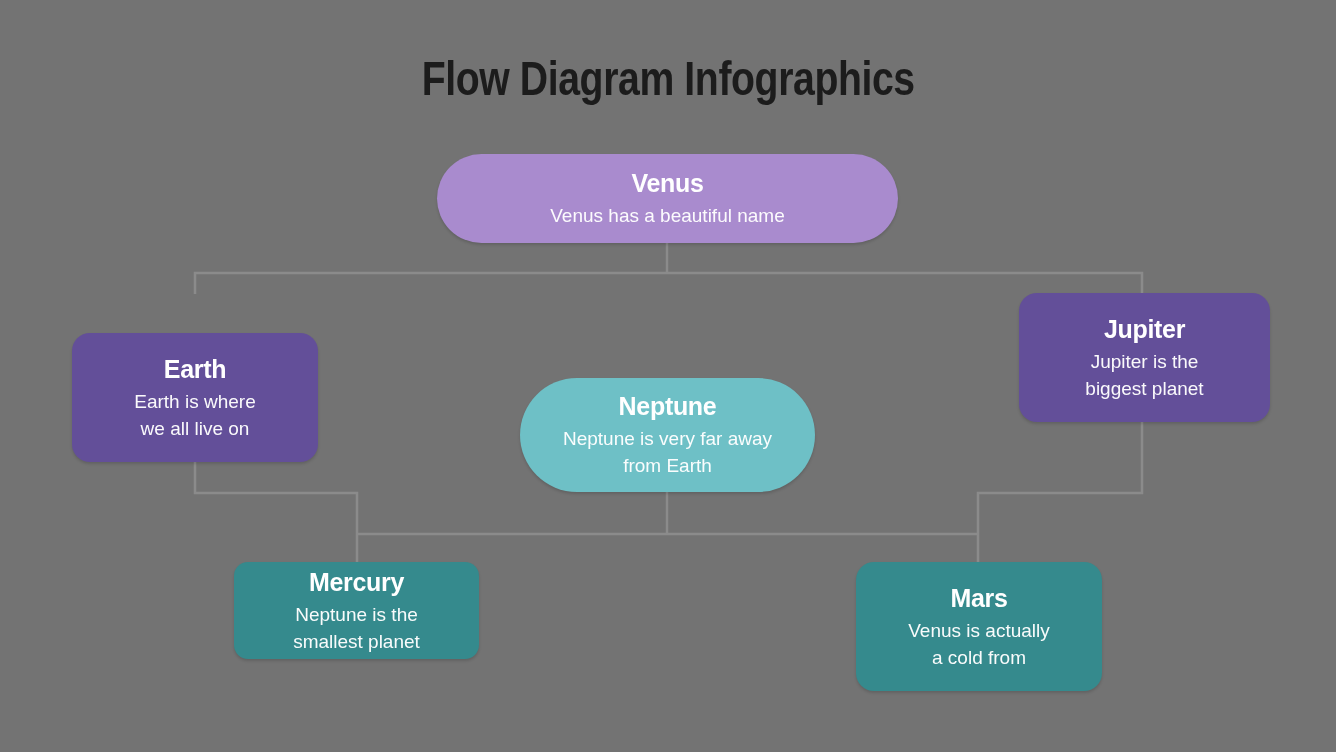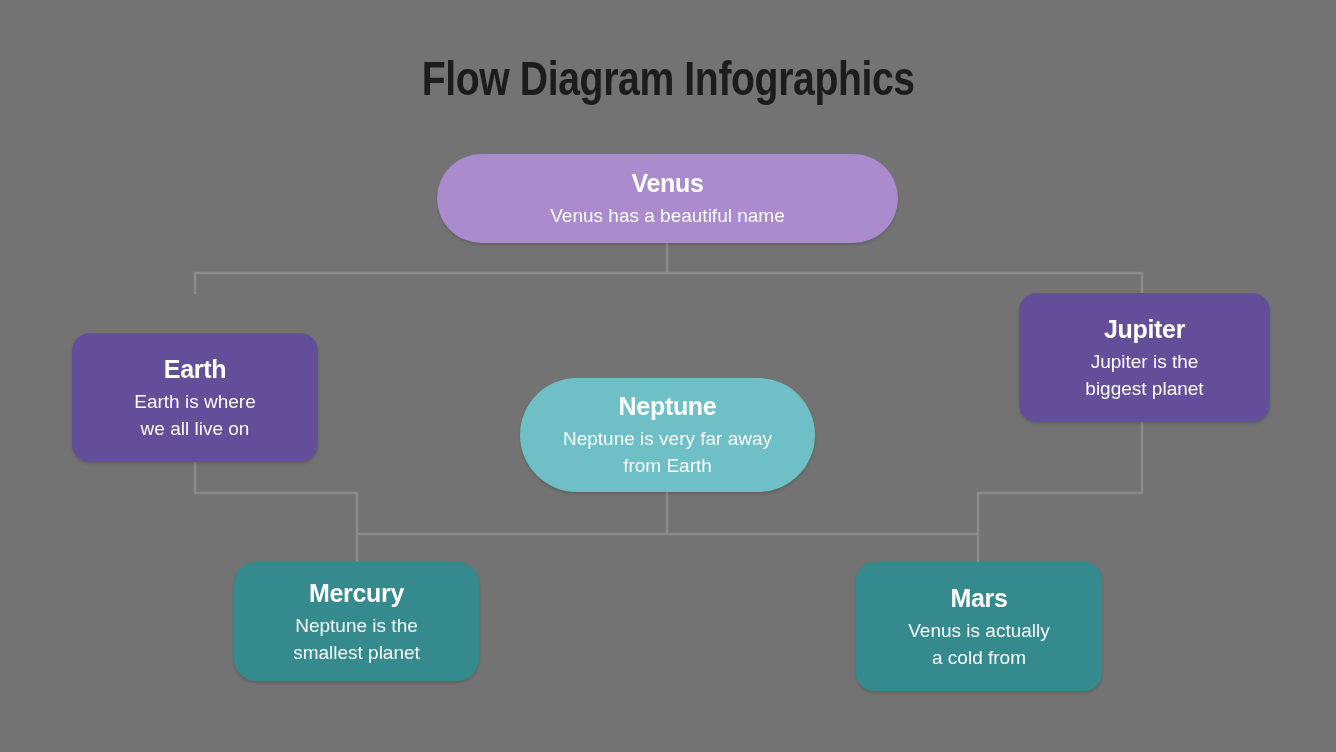--- a/index.html
+++ b/index.html
@@ -82,22 +82,22 @@
     left: 1019px; top: 293px; width: 251px; height: 129px;
     border-radius: 18px;
     background: var(--dark_purple, #634f99);
   }
   .node.neptune {
     left: 520px; top: 378px; width: 295px; height: 114px;
     border-radius: 57px;
     background: var(--light_teal, #6ec0c6);
   }
   .node.mercury {
-    left: 234px; top: 562px; width: 245px; height: 119px;
-    border-radius: 22px;
+    left: 234px; top: 562px; width: 245px; height: 97px;
+    border-radius: 14px;
     background: var(--dark_teal, #358a8d);
   }
   .node.mars {
     left: 856px; top: 562px; width: 246px; height: 129px;
     border-radius: 18px;
     background: var(--dark_teal, #358a8d);
   }
 </style>
 </head>
 <body>

